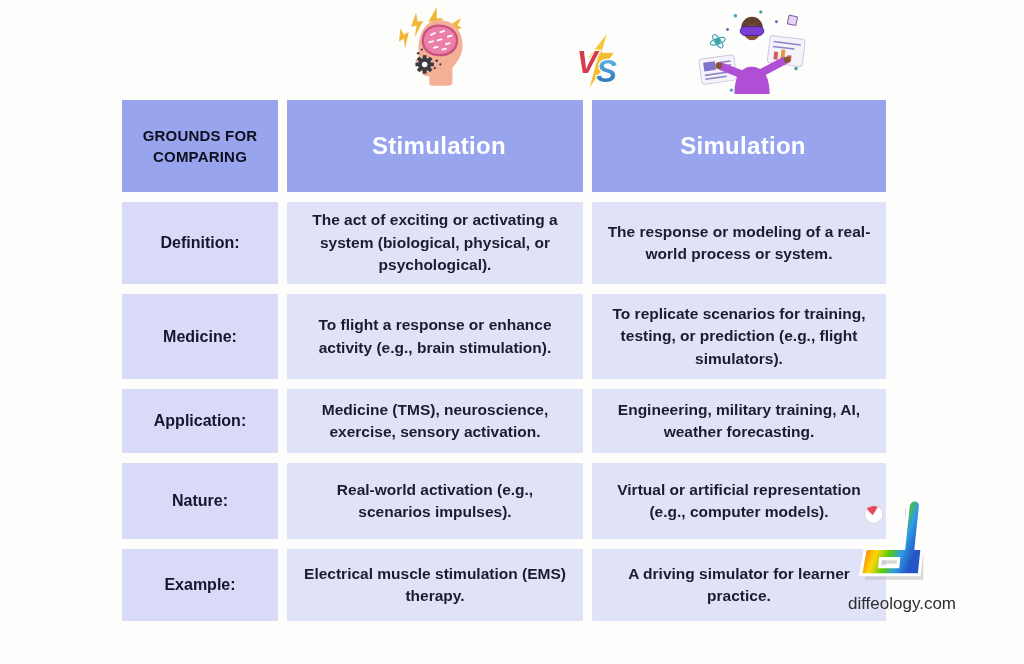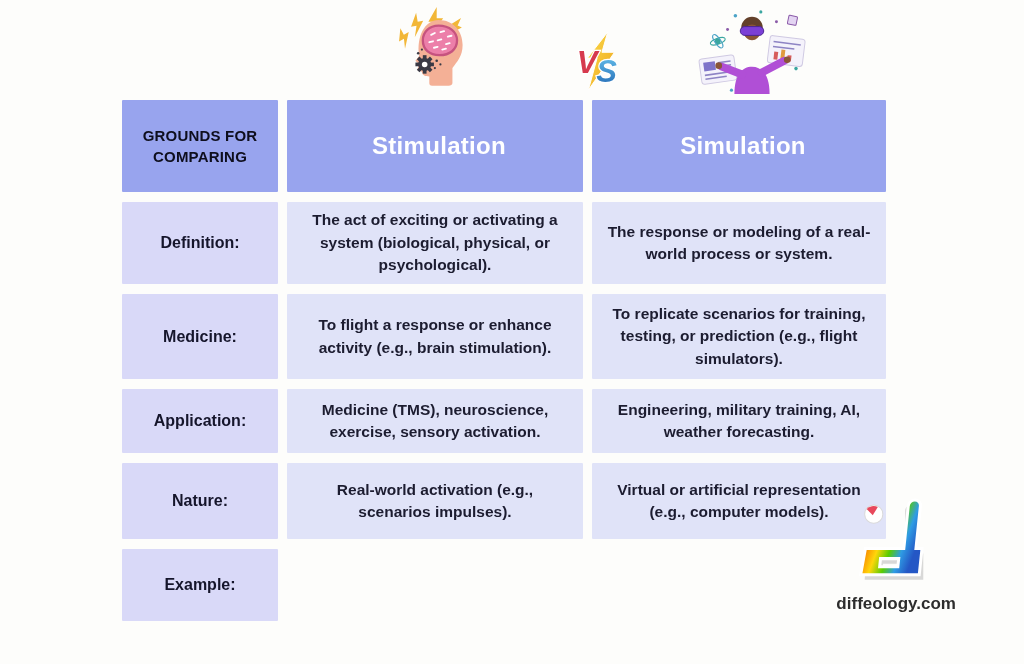--- a/index.html
+++ b/index.html
@@ -70,21 +70,21 @@
     padding: 6px 15px;
   }
 
   
   .brand { position: absolute; right: 66px; top: 498px; width: 120px; height: 125px; }
   .brand-logo { position: absolute; right: 18px; top: 0; width: 86px; height: 96px; }
   .brand-site {
     position: absolute;
     right: 2px; top: 96px;
     font-size: 17px;
-    font-weight: 700;
+    font-weight: 400;
     color: #2d2d2d;
     white-space: nowrap;
   }
 </style>
 </head>
 <body>
 
 <div class="canvas">
 
   <div class="icons-row">
@@ -217,20 +217,22 @@
 
     <div class="cell label">Application:</div>
     <div class="cell content">Medicine (TMS), neuroscience, exercise, sensory activation.</div>
     <div class="cell content">Engineering, military training, AI, weather forecasting.</div>
 
     <div class="cell label">Nature:</div>
     <div class="cell content">Real-world activation (e.g., scenarios impulses).</div>
     <div class="cell content">Virtual or artificial representation (e.g., computer models).</div>
 
     <div class="cell label">Example:</div>
+    <div class="cell content">Electrical muscle stimulation (EMS) therapy.</div>
+    <div class="cell content">A driving simulator for learner practice.</div>
   </div>
 
   <div class="brand">
     <svg class="brand-logo" viewBox="0 0 80 95">
       <defs>
         <linearGradient id="rainbow" x1="0" y1="0" x2="1" y2="0.35">
           <stop offset="0" stop-color="#e63946"></stop>
           <stop offset="0.22" stop-color="#f77f00"></stop>
           <stop offset="0.42" stop-color="#ffd60a"></stop>
           <stop offset="0.62" stop-color="#57cc02"></stop>

